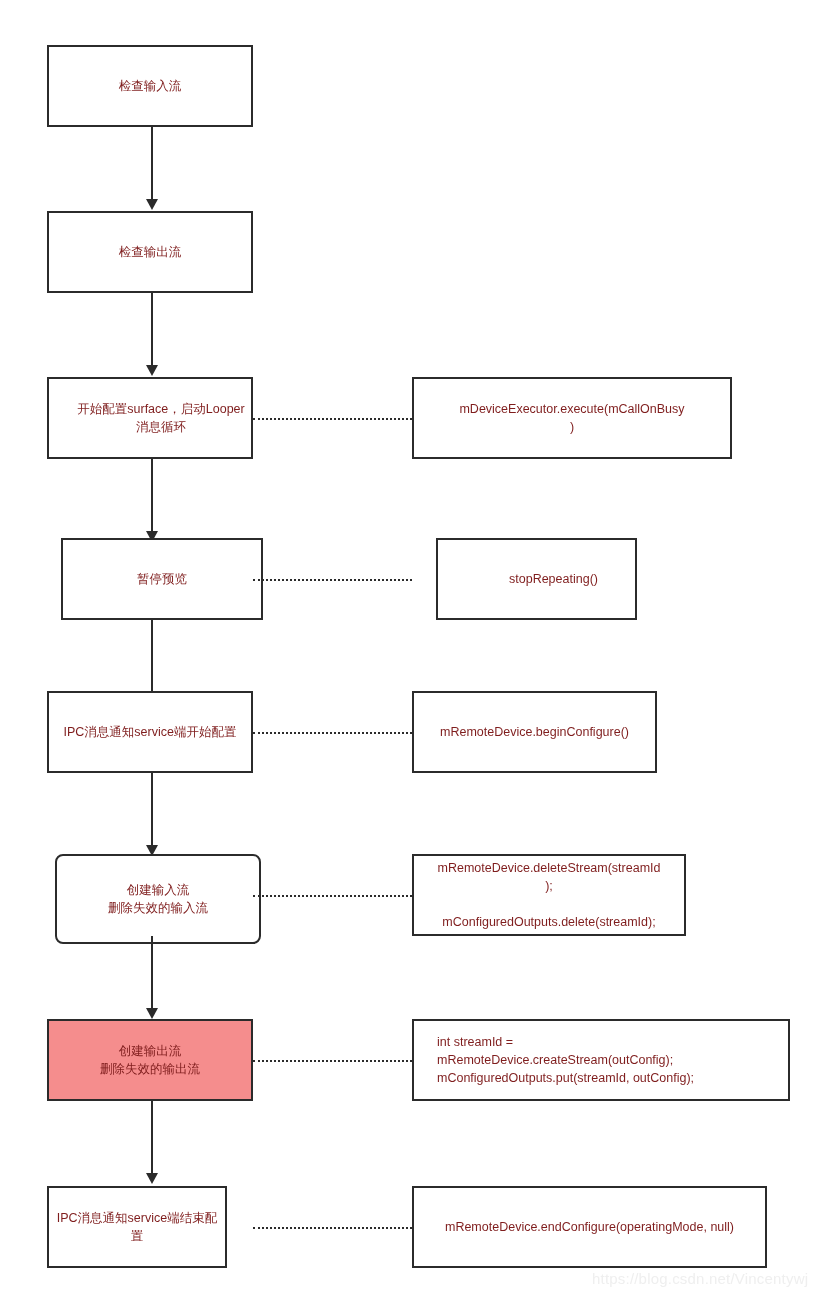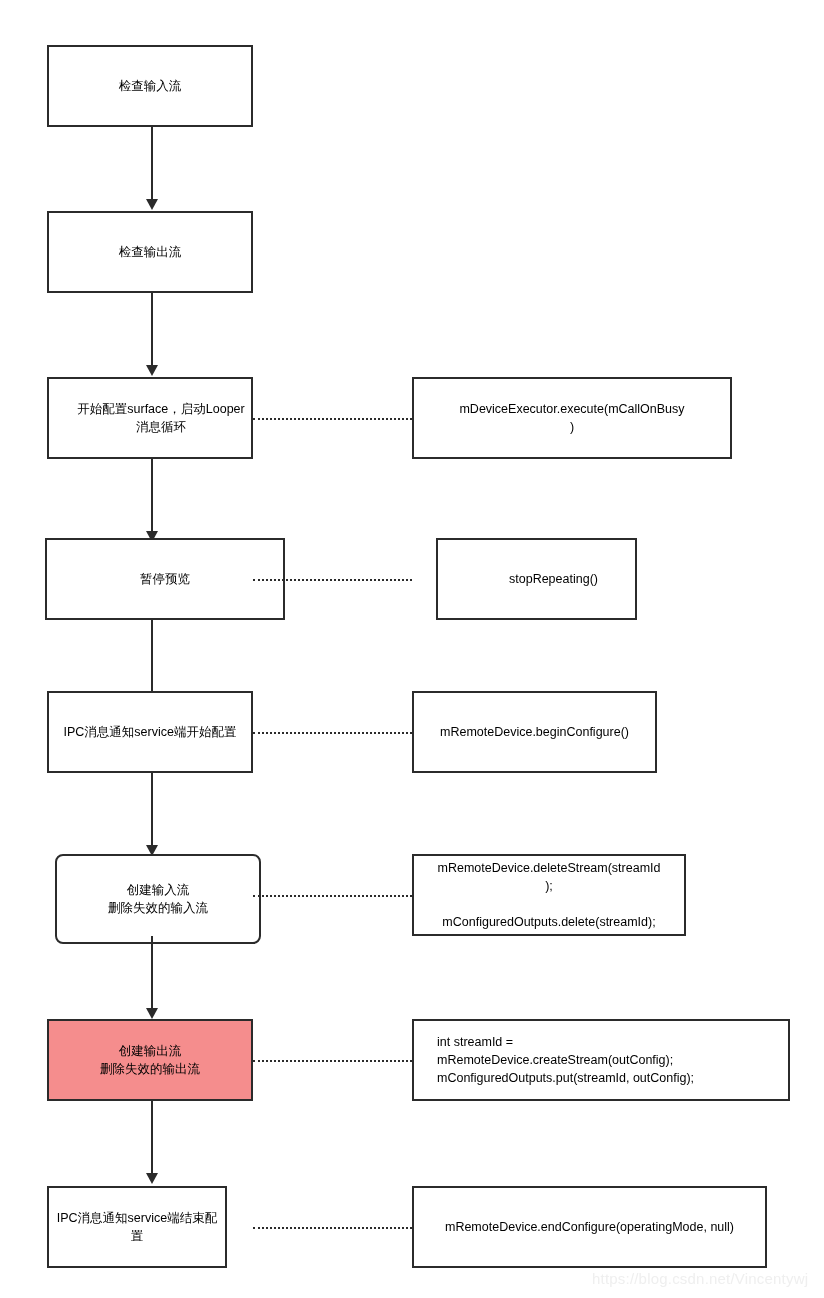--- a/index.html
+++ b/index.html
@@ -21,21 +21,21 @@
   }
   .node {
     position: absolute;
     box-sizing: border-box;
     border: 2px solid #2b2b2b;
     background: #ffffff;
     display: flex;
     align-items: center;
     justify-content: center;
     text-align: center;
-    color: #000000;
+    color: #7f1d1d;
     font-size: 12.5px;
     line-height: 1.45;
     padding: 2px 6px;
     white-space: pre-line;
   }
   .node.highlight {
     background: #F58D8D;
   }
   .node.left-text {
     justify-content: flex-start;
@@ -90,21 +90,21 @@
 消息循环</span>
   </div>
   <div class="dotted-link" style="left:253px; top:418px; width:159px;"></div>
   <div class="node" style="left:412px; top:377px; width:320px; height:82px;">
     <span>mDeviceExecutor.execute(mCallOnBusy
 )</span>
   </div>
   <div class="arrow-line" style="left:151px; top:459px; height:73px;"></div>
   <div class="arrow-head" style="left:146px; top:531px;"></div>
 
-  <div class="node" style="left:45px; top:538px; width:240px; height:82px;">
+  <div class="node" style="left:61px; top:538px; width:202px; height:82px;">
     <span>暂停预览</span>
   </div>
   <div class="dotted-link" style="left:253px; top:579px; width:159px;"></div>
   <div class="node" style="left:436px; top:538px; width:201px; height:82px;padding-left:40px;">
     <span>stopRepeating()</span>
   </div>
   <div class="arrow-line" style="left:151px; top:620px; height:73px;"></div>
   <div class="arrow-head" style="left:146px; top:692px;"></div>
 
   <div class="node" style="left:47px; top:691px; width:206px; height:82px;">

